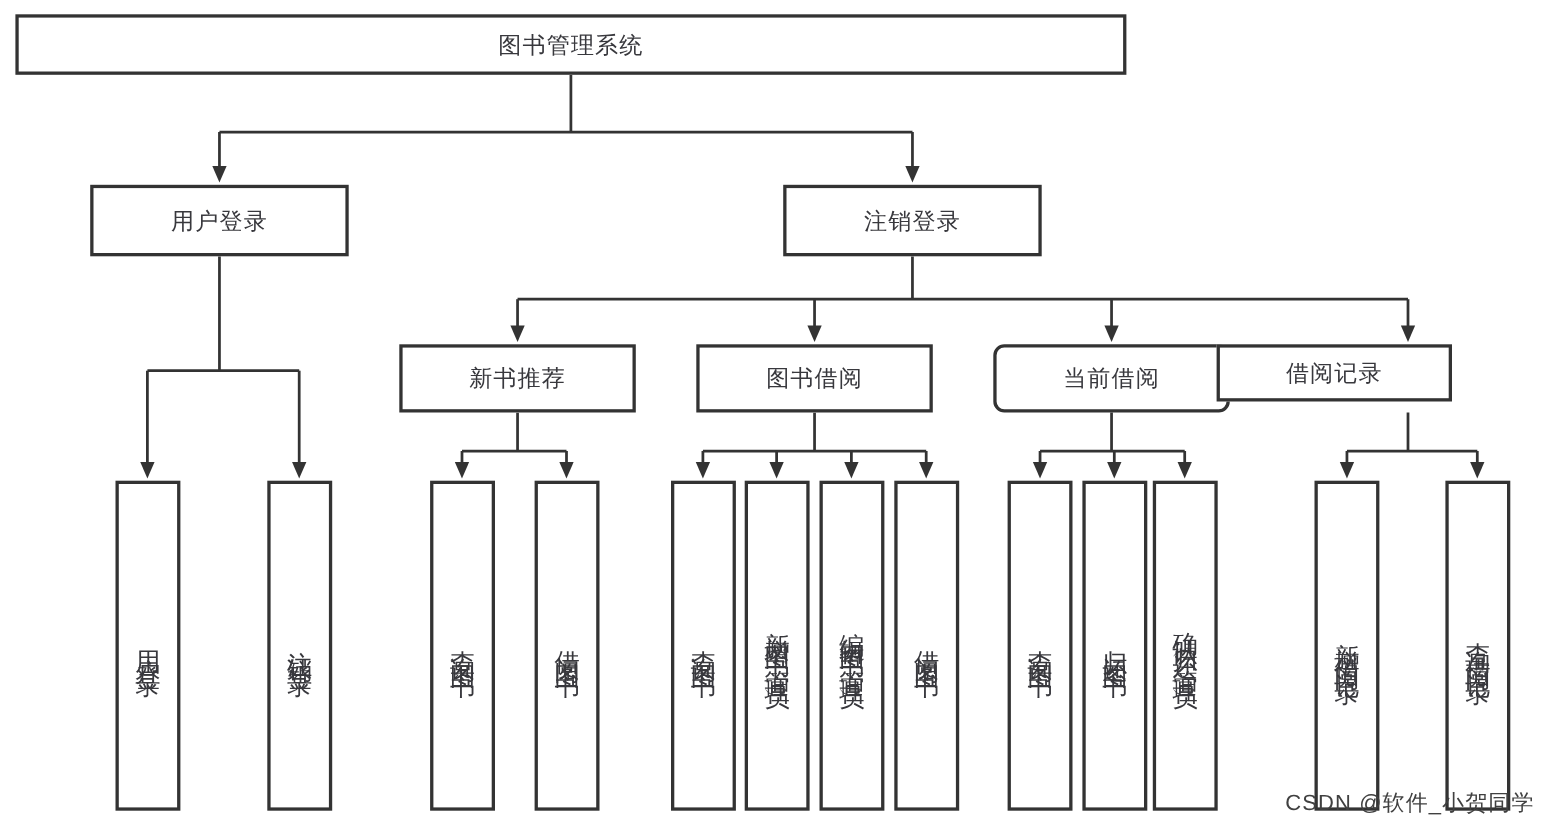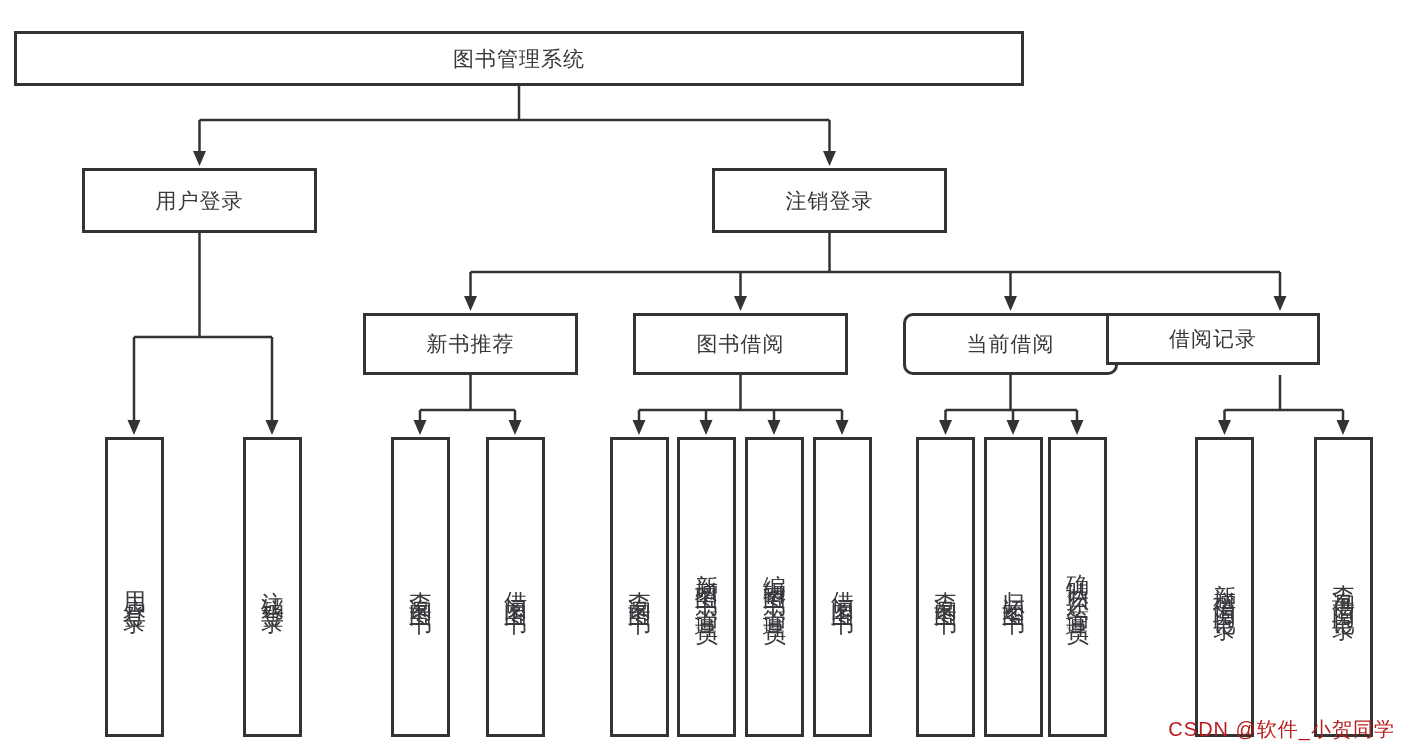--- a/index.html
+++ b/index.html
@@ -45,21 +45,21 @@
     writing-mode: vertical-rl;
     text-orientation: mixed;
     letter-spacing: 7px;
     line-height: 1;
   }
   .watermark {
     position: absolute;
     right: 10px;
     top: 716px;
     font-size: 20px;
-    color: #b91c1c;
+    color: #404040;
     letter-spacing: 1px;
     white-space: nowrap;
   }
   line { stroke: #333333; stroke-width: 2.5; }
   polygon { fill: #333333; }
 </style>
 </head>
 <body>
 
 <div class="canvas">
@@ -119,21 +119,21 @@
     <polygon points="1070.5,420 1083.5,420 1077,435"></polygon>
 
     <line x1="1280" y1="375" x2="1280" y2="410"></line>
     <line x1="1224.5" y1="410" x2="1343" y2="410"></line>
     <line x1="1224.5" y1="410" x2="1224.5" y2="421"></line>
     <line x1="1343" y1="410" x2="1343" y2="421"></line>
     <polygon points="1218,420 1231,420 1224.5,435"></polygon>
     <polygon points="1336.5,420 1349.5,420 1343,435"></polygon>
   </svg>
 
-  <div class="node" style="left:14px; top:13px; width:1010px; height:55px;margin-top:18px;">图书管理系统</div>
+  <div class="node" style="left:14px; top:13px; width:1010px; height:55px;">图书管理系统</div>
 
   <div class="node" style="left:82px; top:168px; width:235px; height:65px;">用户登录</div>
   <div class="node" style="left:712px; top:168px; width:235px; height:65px;">注销登录</div>
 
   <div class="node" style="left:633px; top:313px; width:215px; height:62px;">图书借阅</div>
   <div class="node" style="left:363px; top:313px; width:215px; height:62px;">新书推荐</div>
   <div class="node" style="left:903px; top:313px; width:215px; height:62px;border-radius:10px;">当前借阅</div>
   <div class="node" style="left:1106px; top:313px; width:214px; height:52px;">借阅记录</div>
 
   <div class="leaf" style="left:105px;">用户登录</div>

